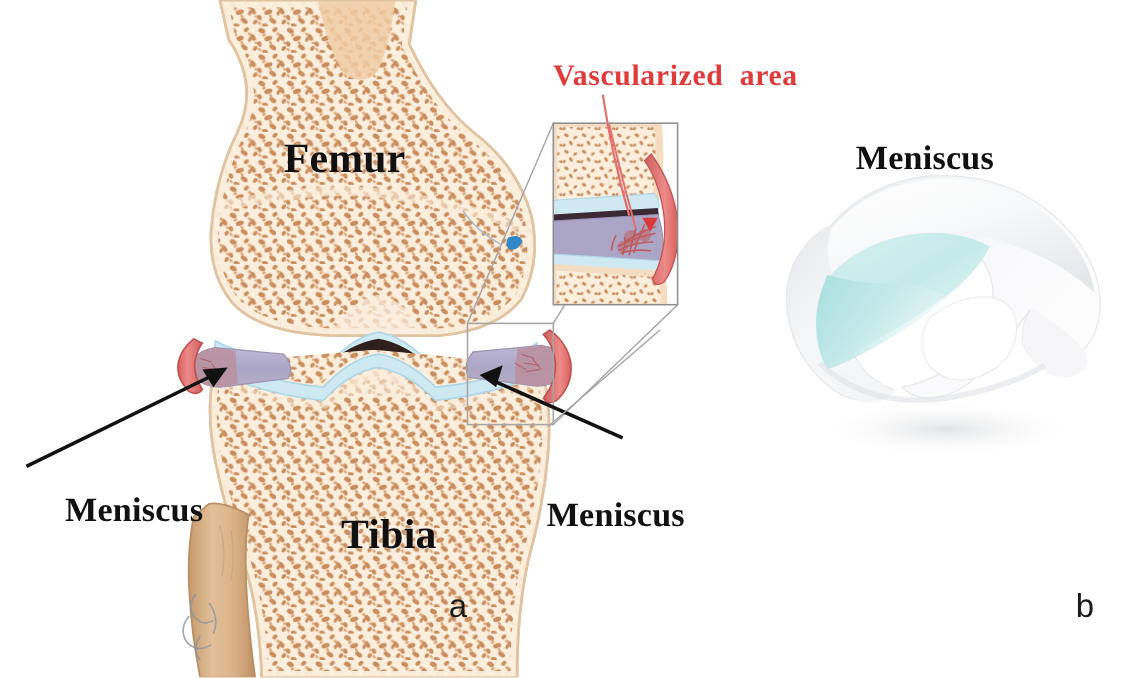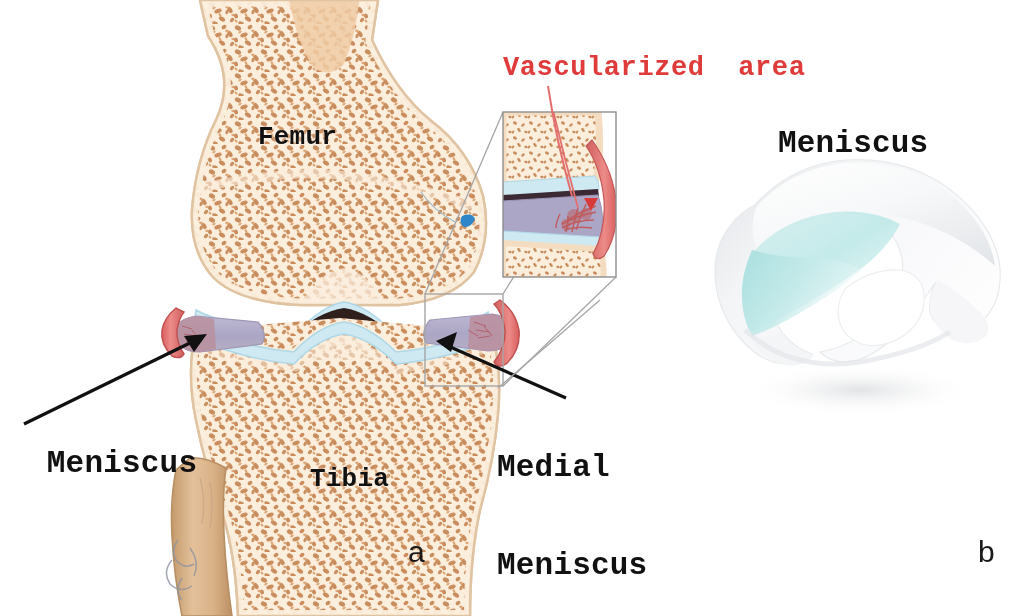--- a/index.html
+++ b/index.html
@@ -17,29 +17,29 @@
   }
   .svg-layer {
     position: absolute;
     left: 0;
     top: 0;
     width: 1024px;
     height: 616px;
   }
   .label {
     position: absolute;
-    font-family: Liberation Mono, monospace;
+    font-family: Liberation Serif, serif;
     font-weight: bold;
     color: #111111;
     white-space: pre;
     line-height: 1.06;
     letter-spacing: 0.2px;
   }
   .label-bone {
-    font-size: 26px;
+    font-size: 38px;
     text-shadow: 0 0 3px rgba(255,255,255,0.65);
   }
   .label-callout {
     font-size: 31px;
     text-align: center;
   }
   .label-vascular {
     font-size: 27px;
     font-weight: bold;
     color: #e03b3b;
@@ -448,21 +448,20 @@
 
   <div class="label label-bone" style="left:258px; top:124px;">Femur</div>
 
   <div class="label label-bone" style="left:310px; top:434px;margin-top:32px;">Tibia</div>
 
   <div class="label label-callout" style="left:22px; top:382px; width:200px;">
     <div>Meniscus</div>
   </div>
 
   <div class="label label-callout" style="left:497px; top:386px; width:190px; text-align:left;">
-    <div>Medial</div>
     <div>Meniscus</div>
   </div>
 
   <div class="label label-vascular" style="left:503px; top:54px;">Vascularized  area</div>
 
   <div class="label label-panelb" style="left:778px; top:128px;">Meniscus</div>
 
   <div class="panel-letter" style="left:408px; top:535px;">a</div>
 
   <div class="panel-letter" style="left:978px; top:535px;">b</div>

